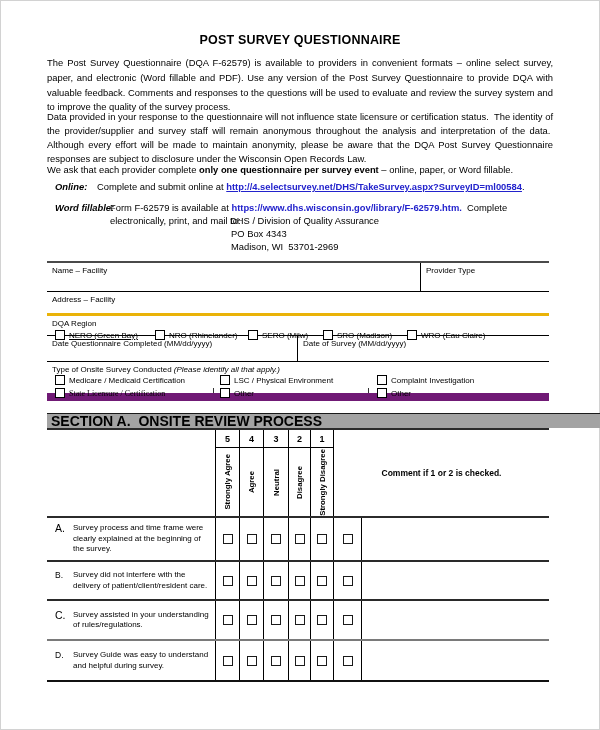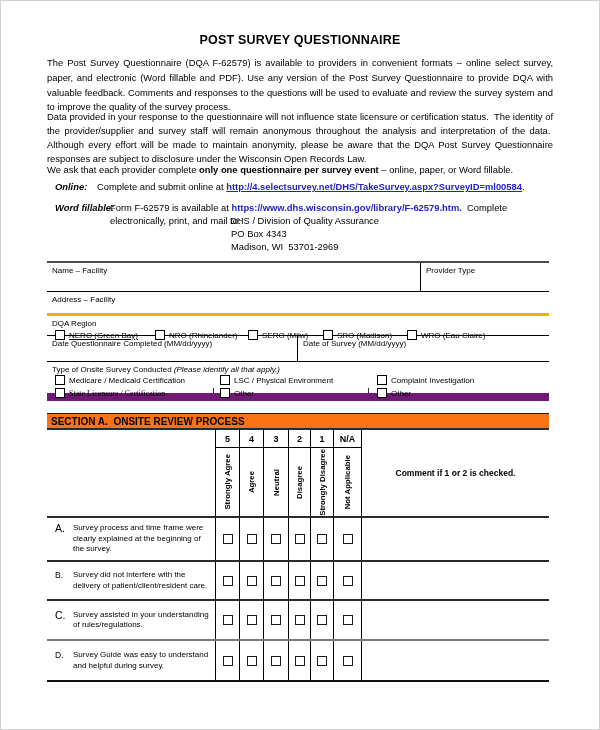--- a/index.html
+++ b/index.html
@@ -29,23 +29,23 @@
   .fr4 { height:26px; }
   .fr5 { height:39px; border-bottom:8px solid #701a75; }
   .flabel { position:absolute; top:3px; left:5px; font-size:8px; }
   .provider-cell { position:absolute; top:0; bottom:0; left:373px; right:0; border-left:1px solid #000; }
   .date2-cell { position:absolute; top:0; bottom:0; left:250px; right:0; border-left:1px solid #000;padding-left:32px; }
   .opt { position:absolute; display:flex; align-items:center; gap:4px; white-space:nowrap; }
   .cbf { display:inline-block; width:10px; height:10px; border:1.3px solid #000; background:#fff; flex-shrink:0; }
   .stub { position:absolute; bottom:0; width:1px; height:5px; background:#333; }
 
   
-  .secbar { left:47px; top:413px; width:502px; height:15px; background:#f97316;
+  .secbar { left:47px; top:413px; width:554px; height:15px; background:#a3a3a3;
             border-top:1.5px solid #1a1a1a; display:flex; align-items:center;
-            font-size:10px; font-weight:bold; padding-left:4px; }
+            font-size:14px; font-weight:bold; padding-left:4px; }
 
   
   .rt { left:47px; top:428px; width:502px; }
   .rt-header { display:flex; height:90px; border-top:2px solid #2b2b2b; border-bottom:2px solid #2b2b2b; }
   .q-head { width:168px; }
   .numcol { display:flex; flex-direction:column; border-left:1px solid #000; }
   .c1{width:24px}.c2{width:24px}.c3{width:25px}.c4{width:22px}.c5{width:23px}.c6{width:28px}
   .num { height:18px; border-bottom:1px solid #000; display:flex; align-items:center; justify-content:center;
          font-size:9px; font-weight:bold; }
   .vlabel { flex:1; display:flex; align-items:center; justify-content:center; }
@@ -183,26 +183,20 @@
           <div class="vlabel">
             <span class="vtext">Disagree</span>
           </div>
         </div>
       <div class="numcol c5">
           <div class="num">1</div>
           <div class="vlabel">
             <span class="vtext">Strongly Disagree</span>
           </div>
         </div>
-      <div class="numcol c6">
-          <div class="num">N/A</div>
-          <div class="vlabel">
-            <span class="vtext">Not Applicable</span>
-          </div>
-        </div>
       <div class="comment-head">Comment if 1 or 2 is checked.</div>
     </div>
 
     <div class="rt-row rh-a">
       <div class="q-cell">
           <div class="q-inner">
             <span class="q-letter big">A.</span>
             <span class="q-text">Survey process and time frame were clearly explained at the beginning of the survey.</span>
           </div>
         </div>

